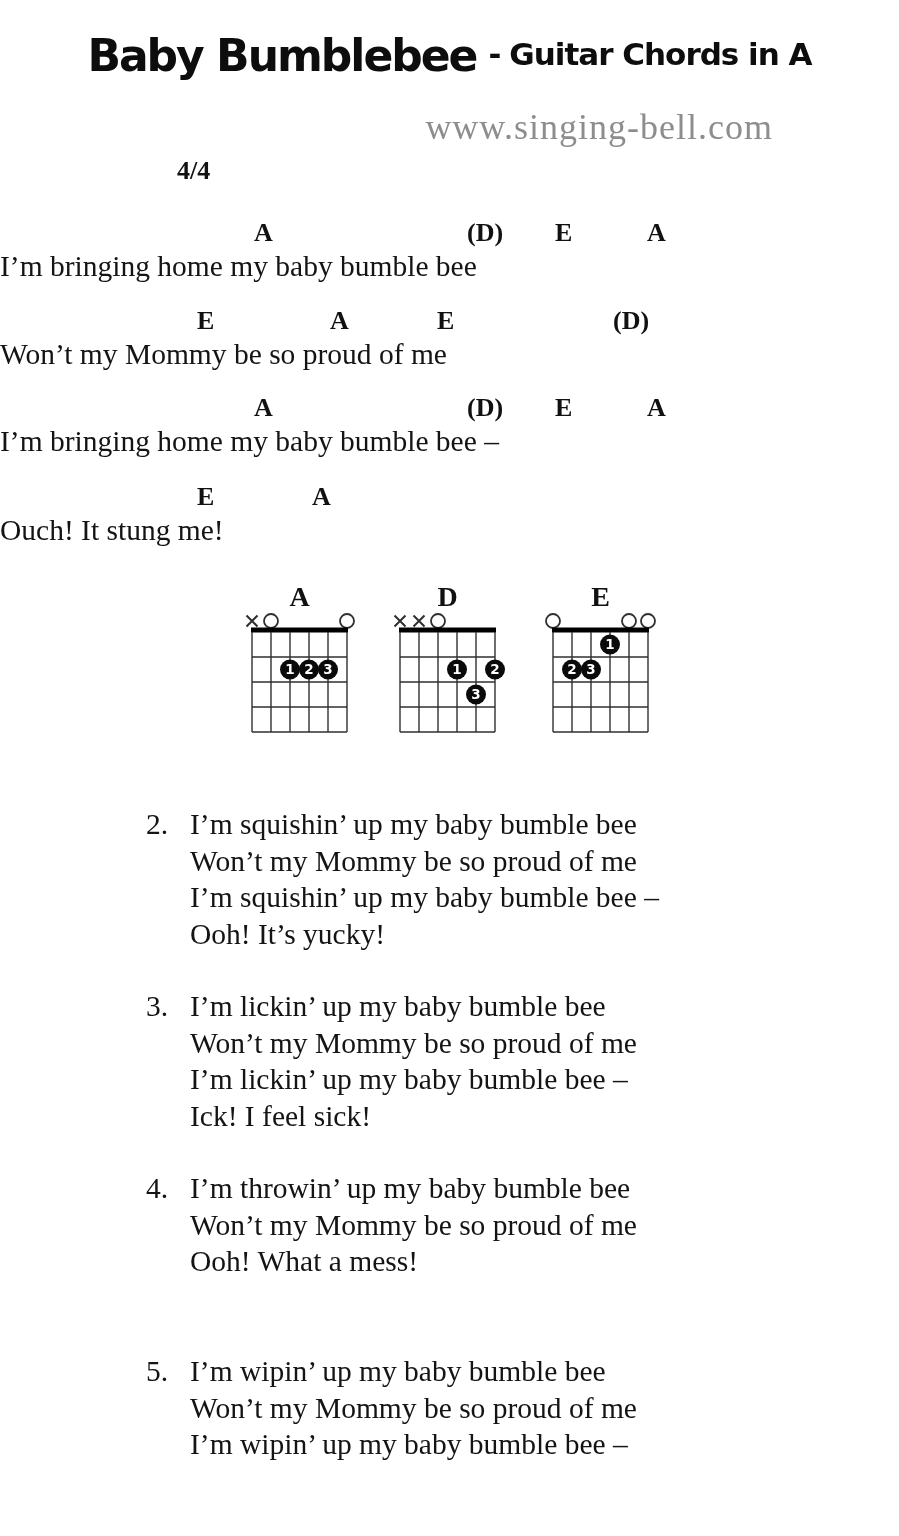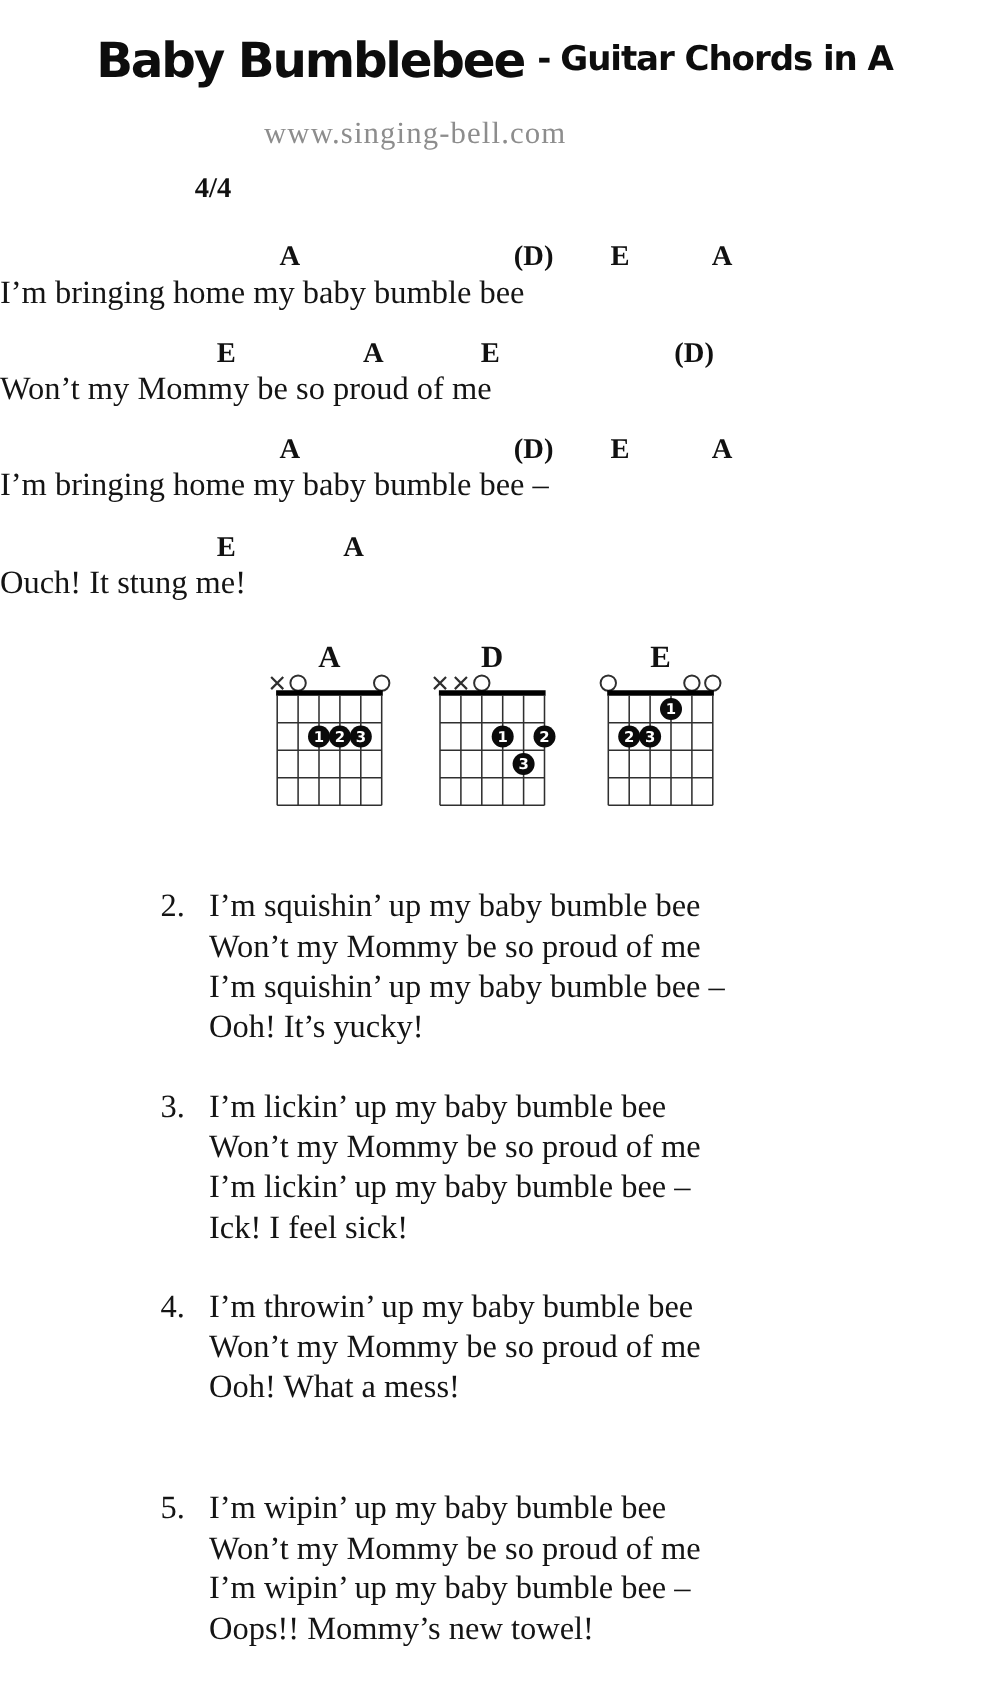--- a/index.html
+++ b/index.html
@@ -13,22 +13,22 @@
     position:absolute; top:30px; left:0; width:899px;
     text-align:center; white-space:nowrap;
     font-family:"DejaVu Sans","Liberation Sans",sans-serif;
     font-weight:bold; color:#0d0d0d;
   }
   .title-main { font-size:44px; letter-spacing:-2px; }
   .title-dash { font-size:31px; margin:0 8px 0 12px; vertical-align:6px; }
   .title-sub  { font-size:31px; letter-spacing:-1px; vertical-align:6px; }
   .website {
     position:absolute; top:106px; left:0; width:773px;
-    box-sizing:border-box; padding-left:240px; text-align:left;
-    font-size:28px; color:#8d8d8d; letter-spacing:1px;
+    box-sizing:border-box; padding-left:240px; text-align:right;
+    font-size:36px; color:#8d8d8d; letter-spacing:1px;
   }
   .timesig {
     position:absolute; top:156px; left:177px;
     font-size:26px; font-weight:bold; color:#111;
   }
   
   .v1-line { position:absolute; left:0; width:899px; }
   .v1-chords { position:relative; height:31px; }
   .v1-chord {
     position:absolute; top:0;
@@ -192,18 +192,17 @@
           <div class="verse-line">Won’t my Mommy be so proud of me</div>
           <div class="verse-line">Ooh! What a mess!</div>
         </div>
       </div>
       <div class="verse" style="top: 1353px;">
         <span class="verse-num">5.</span>
         <div class="verse-lines">
           <div class="verse-line">I’m wipin’ up my baby bumble bee</div>
           <div class="verse-line">Won’t my Mommy be so proud of me</div>
           <div class="verse-line">I’m wipin’ up my baby bumble bee –</div>
-          <div class="verse-line">Oops!! Mommy’s new towel!</div>
         </div>
       </div>
     </div>
 
 </div>
 
 </body></html>

